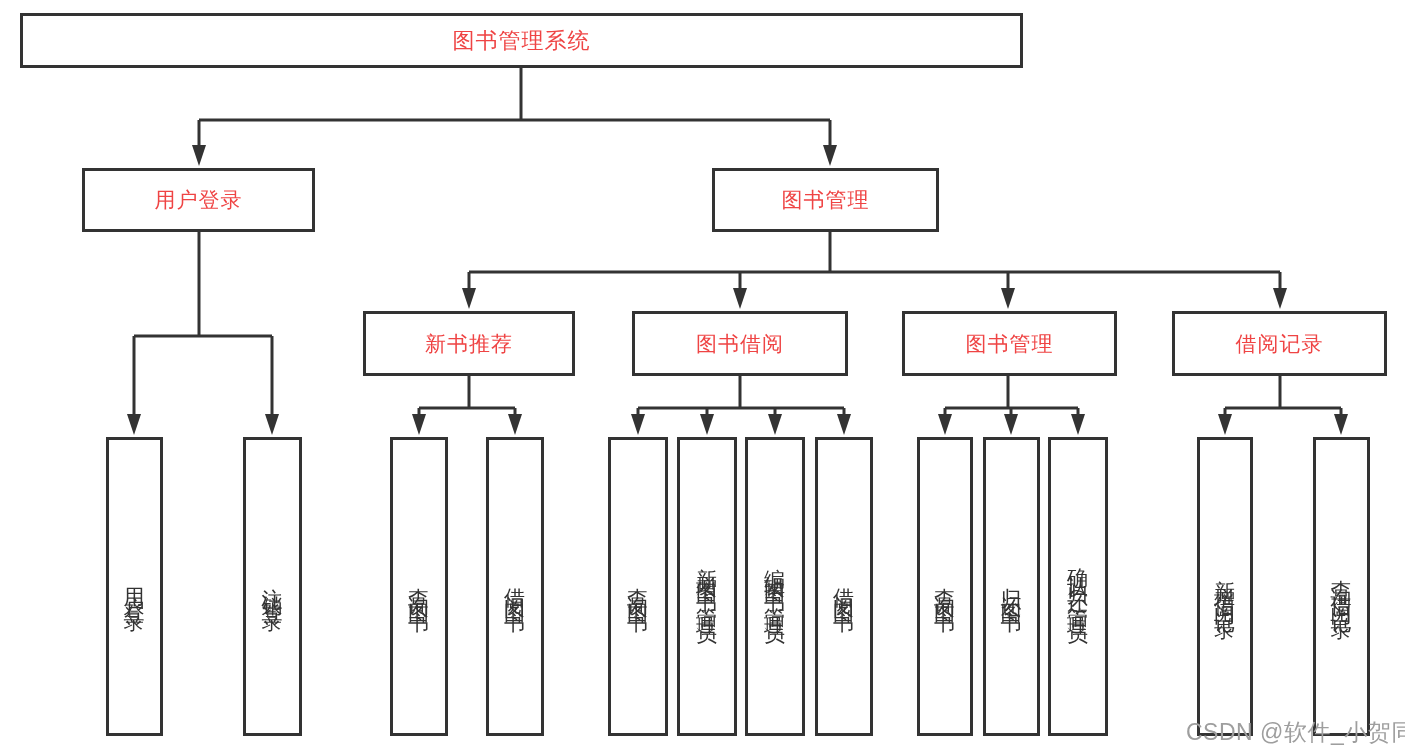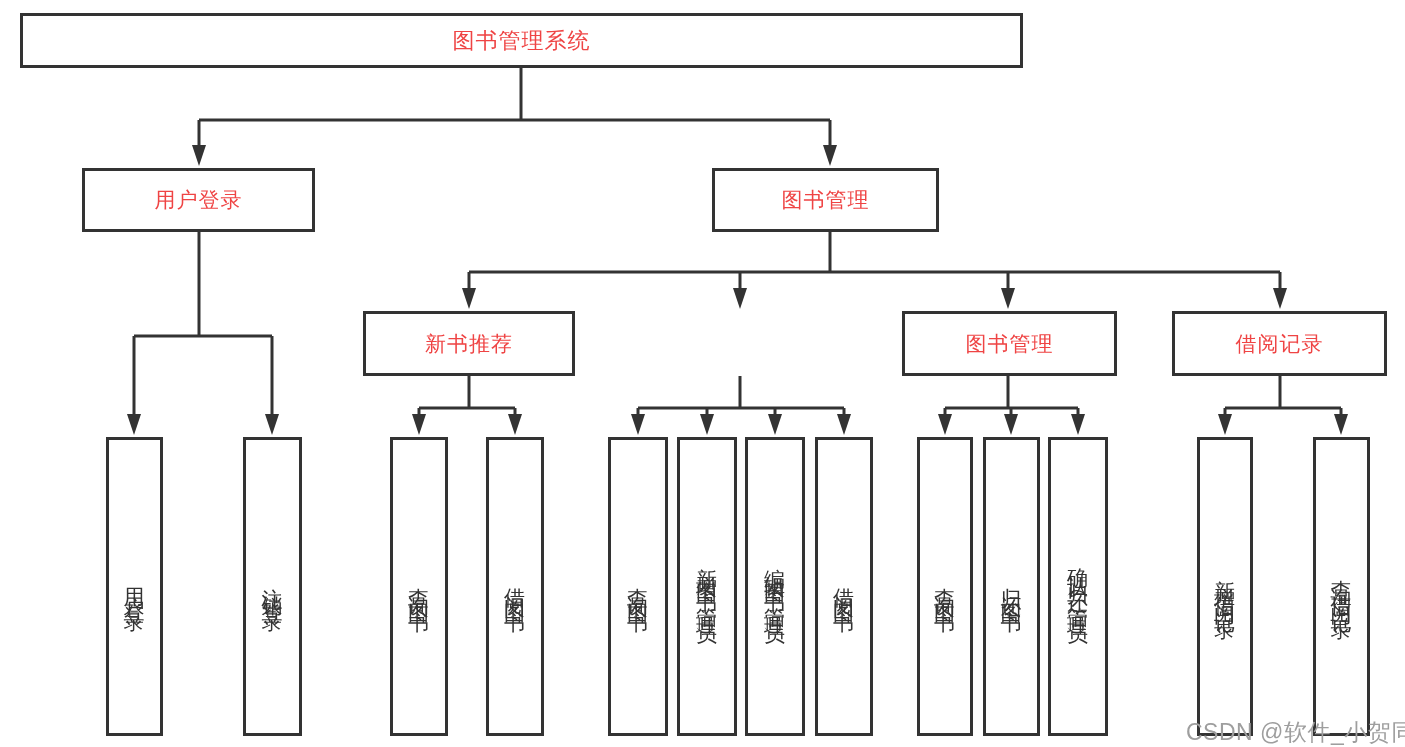--- a/index.html
+++ b/index.html
@@ -141,20 +141,23 @@
   <div class="node" style="left:82px; top:168px; width:233px; height:64px;">
     <span class="hlabel">用户登录</span>
   </div>
   <div class="node" style="left:712px; top:168px; width:227px; height:64px;">
     <span class="hlabel">图书管理</span>
   </div>
 
   <div class="node" style="left:363px; top:311px; width:212px; height:65px;justify-content:center;">
     <span class="hlabel">新书推荐</span>
   </div>
+  <div class="node" style="left:632px; top:311px; width:216px; height:65px;">
+    <span class="hlabel">图书借阅</span>
+  </div>
   <div class="node" style="left:902px; top:311px; width:215px; height:65px;">
     <span class="hlabel">图书管理</span>
   </div>
   <div class="node" style="left:1172px; top:311px; width:215px; height:65px;">
     <span class="hlabel">借阅记录</span>
   </div>
 
   <div class="node vnode" style="left:106px; width:57px;">
     <span class="vlabel">用户登录</span>
   </div>

